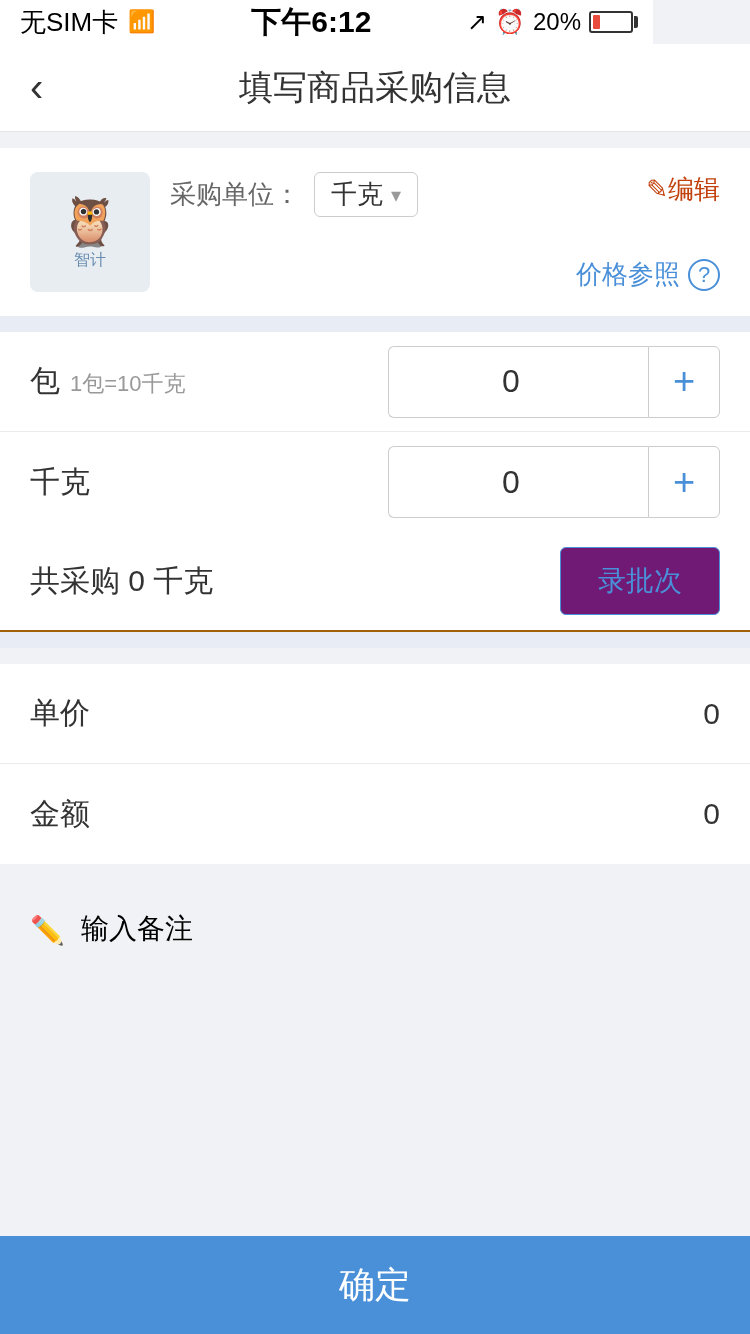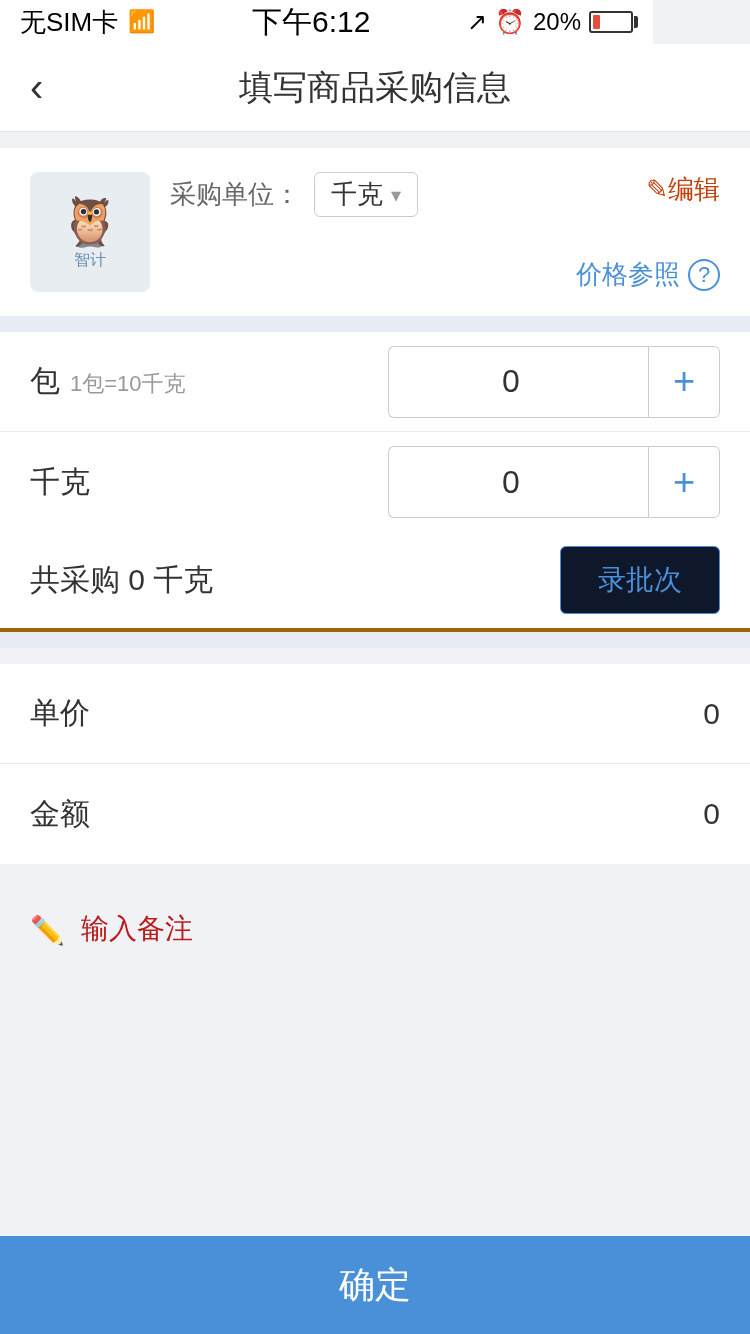--- a/index.html
+++ b/index.html
@@ -19,21 +19,21 @@
       height: 44px;
       background: #fff;
       display: flex;
       align-items: center;
       justify-content: space-between;
       padding: 0 20px;
       font-size: 26px;
       color: #000;
     }
     .status-bar-left { display: flex; align-items: center; gap: 10px; }
-    .status-bar-center { font-size: 30px; font-weight: 400; }
+    .status-bar-center { font-size: 30px; font-weight: 700; }
     .status-bar-right { display: flex; align-items: center; gap: 8px; font-size: 24px; }
     .wifi-icon { font-size: 22px; }
     .battery-bar {
       width: 44px; height: 22px;
       border: 2px solid #333;
       border-radius: 3px;
       position: relative;
       display: inline-flex;
       align-items: center;
       padding: 2px;
@@ -218,33 +218,33 @@
       cursor: pointer;
     }
 
     
     .summary-row {
       background: #fff;
       display: flex;
       align-items: center;
       padding: 0 30px;
       height: 100px;
-      border-bottom: 4px solid #a16207;
+      border-bottom: 2px solid #a16207;
     }
     .summary-label {
       font-size: 30px;
       color: #333;
     }
     .batch-btn {
       margin-left: auto;
       width: 160px;
       height: 68px;
       border: 1px solid #4a90d9;
       border-radius: 6px;
-      background: #0f172a;
+      background: #701a75;
       color: #4a90d9;
       font-size: 28px;
       display: flex;
       align-items: center;
       justify-content: center;
       cursor: pointer;
     }
 
     
     .price-section {
@@ -280,21 +280,21 @@
       min-height: 320px;
       align-items: flex-start;
     }
     .remark-icon {
       font-size: 28px;
       color: #999;
       margin-top: 4px;
     }
     .remark-placeholder {
       font-size: 28px;
-      color: #b91c1c;
+      color: #000000;
     }
 
     
     .confirm-btn {
       position: fixed;
       bottom: 0;
       left: 0;
       width: 750px;
       height: 98px;
       background: #4a90d9;

